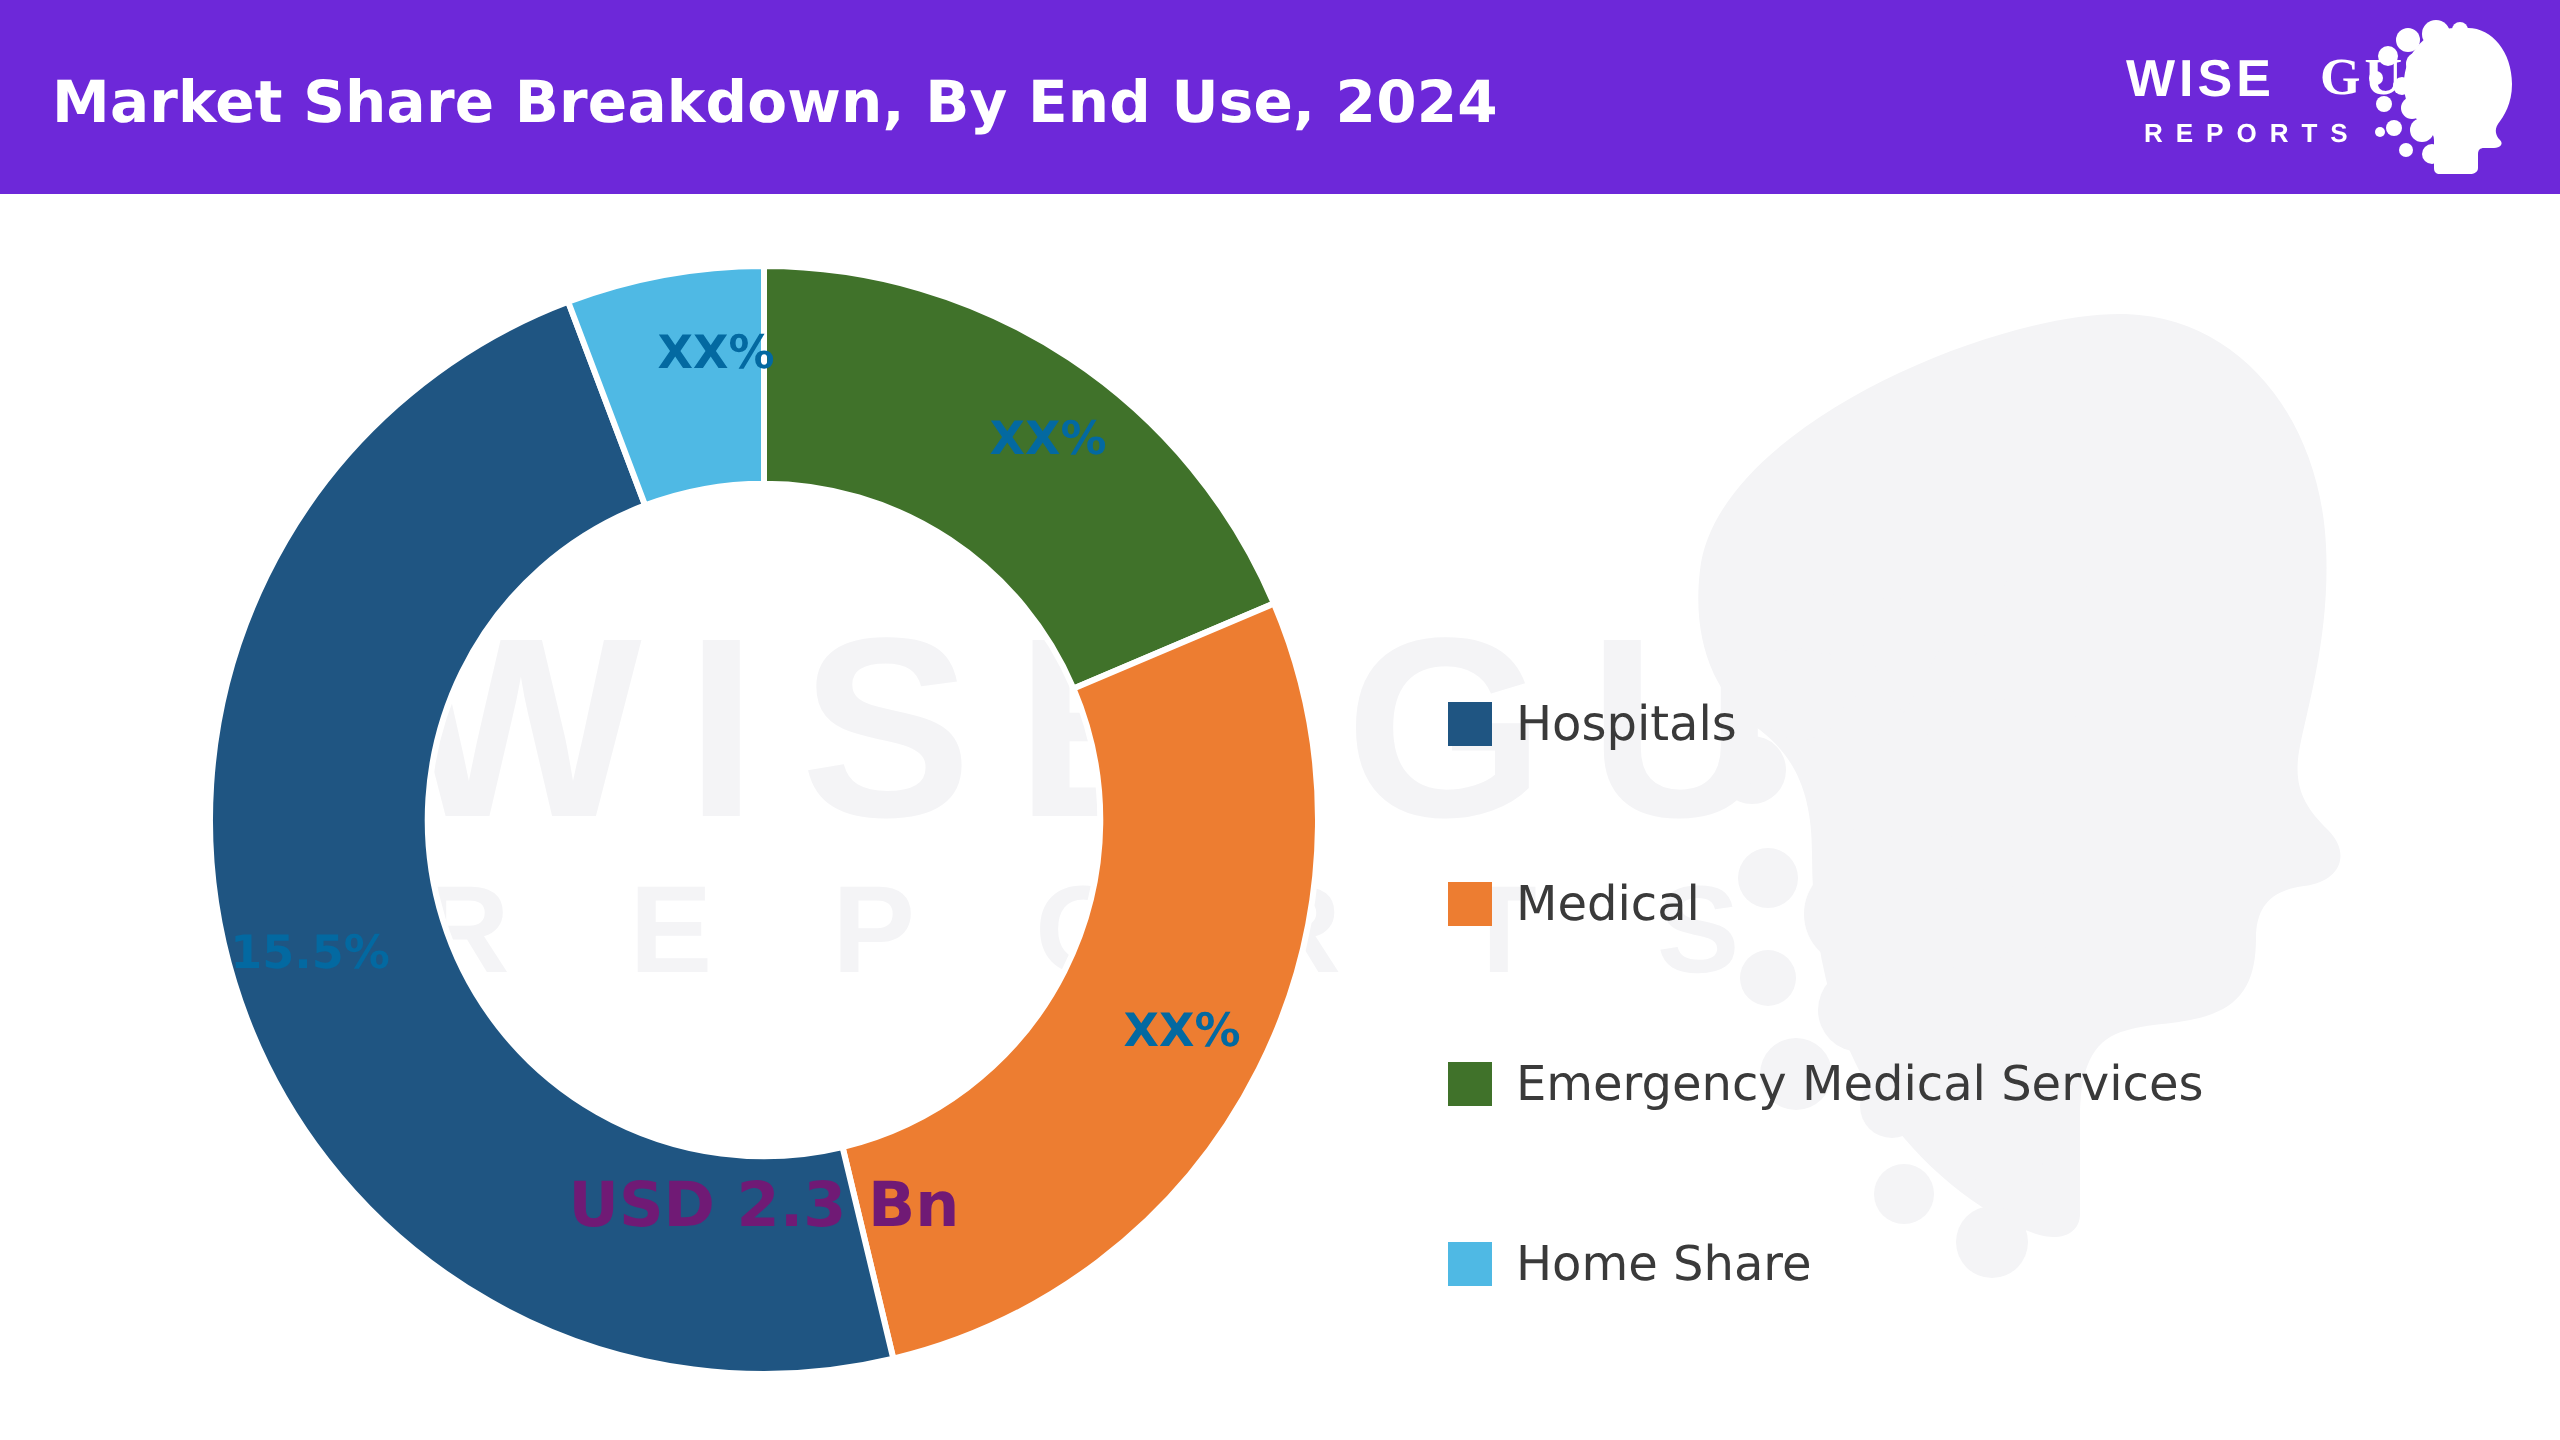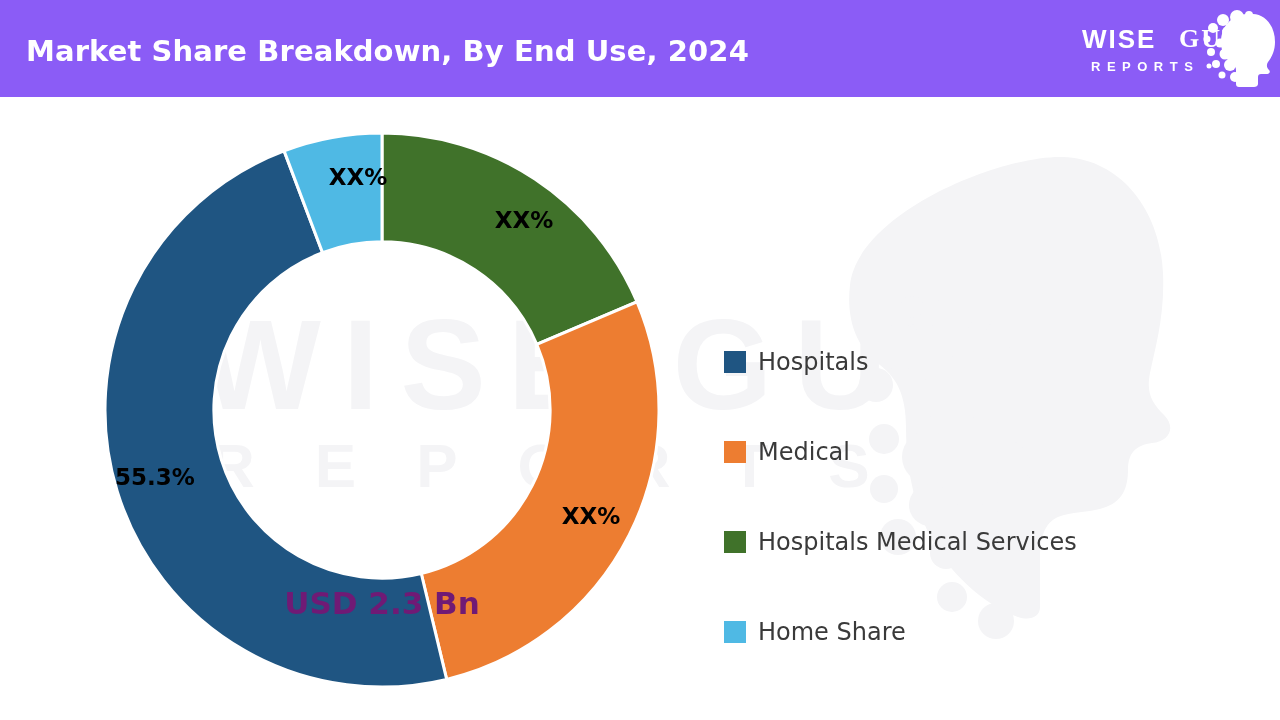--- a/index.html
+++ b/index.html
@@ -17,21 +17,21 @@
     position: absolute; left: 0; top: 0;
     width: 1280px; height: 97px;
     background: #23386a;
     display: flex; align-items: center;
   }
   #header-title {
     position: absolute; left: 26px; top: 34px;
     font-size: 29px; font-weight: bold; color: #ffffff;
     letter-spacing: 0.1px; white-space: nowrap;
   }
-  #logo { position: absolute; right: 1px; top: 2px; width: 224px; height: 92px; }
+  #logo { position: absolute; right: 20px; top: 2px; width: 224px; height: 92px; }
   #logo-wise, #logo-guy {
     position: absolute; color: #ffffff; font-weight: bold;
     font-size: 26px; letter-spacing: 2px; line-height: 1;
     font-family: "Liberation Sans", sans-serif;
   }
   #logo-wise { left: 27px; top: 24px; }
   #logo-guy  { left: 124px; top: 24px; font-family: Liberation Serif, serif; }
   #logo-reports {
     position: absolute; left: 36px; top: 57px;
     color: #ffffff; font-weight: bold; font-size: 13px;
@@ -48,21 +48,21 @@
   #wm-text1, #wm-text2 {
     position: absolute; color: #f4f4f6; font-weight: bold;
     font-family: "Liberation Sans", sans-serif; white-space: nowrap;
   }
   #wm-text1 { left: 200px; top: 194px; font-size: 128px; letter-spacing: 22px; }
   #wm-text2 { left: 210px; top: 333px; font-size: 62px; letter-spacing: 60px; }
 
   
   #donut-wrap { position: absolute; left: 0; top: 0; z-index: 2; }
   .slice-label {
-    position: absolute; color: #000000; font-weight: bold;
+    position: absolute; color: #0369a1; font-weight: bold;
     font-size: 23px; font-family: "DejaVu Sans", sans-serif;
     white-space: nowrap; transform: translate(-50%, -50%);
     z-index: 4; pointer-events: none;
   }
   #center-label {
     position: absolute; color: #701a75; font-weight: bold;
     font-size: 31px; font-family: "DejaVu Sans", sans-serif;
     white-space: nowrap; transform: translate(-50%, -50%);
     left: 382px; top: 506px; z-index: 4;
   }
@@ -74,21 +74,21 @@
   .legend-label {
     margin-left: 12px; font-size: 24px; color: #3a3a3a;
     font-family: "DejaVu Sans", sans-serif; white-space: nowrap;
   }
 </style>
 </head>
 <body>
 
 <div id="page">
 
-  <div id="header" style="background: #8b5cf6;">
+  <div id="header" style="background: #6d28d9;">
     <div id="header-title">Market Share Breakdown, By End Use, 2024</div>
 
     <div id="logo">
       <svg id="logo-head" width="86" height="86" viewBox="0 0 86 86">
         <g fill="#ffffff">
           <path d="M58 8 C70 8 80 20 80 36 C80 46 76 52 73 56 C71 59 72 62 74 64 C76 66 74 68 71 68 L66 68 C64 68 63 69 63 71 L63 78 C63 80 61 81 59 81 L44 81 C42 81 41 80 41 78 L41 64 C41 60 38 58 34 55 C29 51 26 44 26 36 C26 20 38 8 52 8 Z"></path>
           <circle cx="28" cy="14" r="6"></circle>
             <circle cx="42" cy="11" r="7"></circle>
           <circle cx="54" cy="9" r="4"></circle>
             <circle cx="18" cy="22" r="5"></circle>
@@ -161,37 +161,37 @@
       <svg id="donut-svg" width="1280" height="623" viewBox="0 0 1280 623">
           <path d="M 382 36 A 277 277 0 0 1 636.979844406326 204.76747740847117 L 536.7727655546398 247.302858786942 A 168.13899999999998 168.13899999999998 0 0 0 382 144.86100000000002 Z" fill="#40722a" stroke="#ffffff" stroke-width="3"></path>
           <path d="M 636.979844406326 204.76747740847117 A 277 277 0 0 1 446.66436578808583 582.3464679501565 L 421.2512700333681 476.49330604574493 A 168.13899999999998 168.13899999999998 0 0 0 536.7727655546398 247.302858786942 Z" fill="#ed7d31" stroke="#ffffff" stroke-width="3"></path>
           <path d="M 446.66436578808583 582.3464679501565 A 277 277 0 0 1 284.0874682731458 53.882003460126725 L 322.5670932417995 155.71537610029694 A 168.13899999999998 168.13899999999998 0 0 0 421.2512700333681 476.49330604574493 Z" fill="#1f5582" stroke="#ffffff" stroke-width="3"></path>
           <path d="M 284.0874682731458 53.882003460126725 A 277 277 0 0 1 381.99999999999994 36 L 381.99999999999994 144.86100000000002 A 168.13899999999998 168.13899999999998 0 0 0 322.5670932417995 155.71537610029694 Z" fill="#4fb9e4" stroke="#ffffff" stroke-width="3"></path>
         </svg>
     </div>
 
     <div class="slice-label" style="left:524px; top:123px;">XX%</div>
     <div class="slice-label" style="left:591px; top:419px;">XX%</div>
-    <div class="slice-label" style="left:155px; top:380px;">55.3%</div>
+    <div class="slice-label" style="left:155px; top:380px;">15.5%</div>
     <div class="slice-label" style="left:358px; top:80px;">XX%</div>
 
     <div id="center-label">USD 2.3 Bn</div>
 
     <div id="legend">
       <div class="legend-row">
         <span class="legend-swatch" style="background: rgb(31, 85, 130);"></span>
         <span class="legend-label">Hospitals</span>
       </div>
       <div class="legend-row">
         <span class="legend-swatch" style="background: rgb(237, 125, 49);"></span>
         <span class="legend-label">Medical</span>
       </div>
       <div class="legend-row">
         <span class="legend-swatch" style="background: rgb(64, 114, 42);"></span>
-        <span class="legend-label">Hospitals Medical Services</span>
+        <span class="legend-label">Emergency Medical Services</span>
       </div>
       <div class="legend-row">
         <span class="legend-swatch" style="background: rgb(79, 185, 228);"></span>
         <span class="legend-label">Home Share</span>
       </div>
     </div>
 
   </div>
 </div>
 

